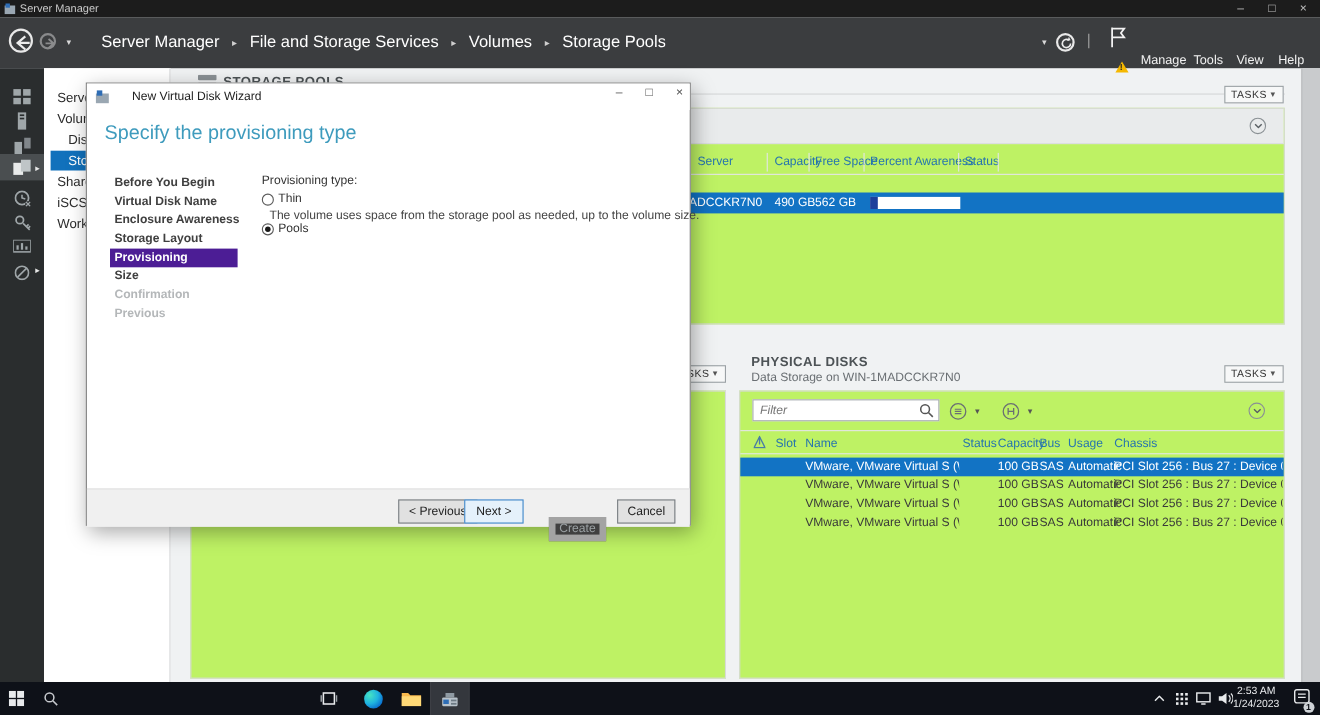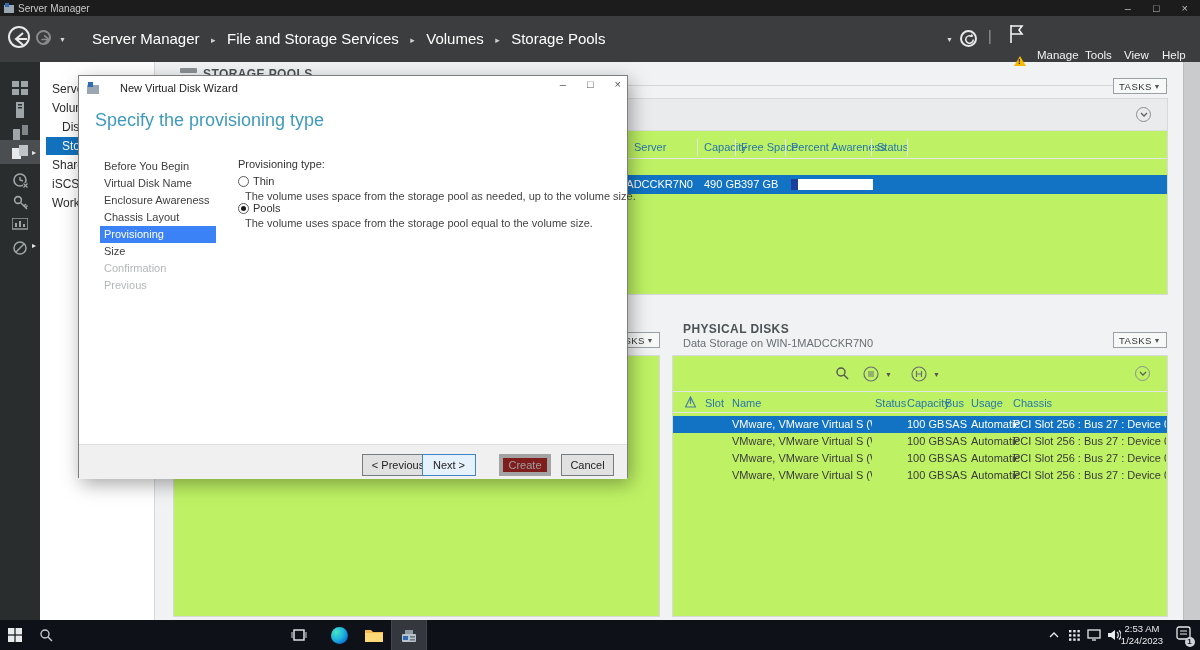--- a/index.html
+++ b/index.html
@@ -56,33 +56,33 @@
 
   
   .wizard { left:78px; top:75px; width:550px; height:403px; background:#fff; z-index:10;
             border:1px solid #7e7e7e; box-shadow:3px 6px 18px rgba(0,0,0,.35); }
   .wiz-titlebar { position:absolute; left:0; top:0; width:100%; height:24px; background:#fff;
                   display:flex; align-items:center; }
   .wiz-title { font-size:11px; color:#222; margin-left:6px;padding-left:15px; }
   .wiz-controls { position:absolute; right:6px; top:2px; display:flex; gap:21px; color:#555; font-size:11px; }
   .wiz-heading { position:absolute; left:16px; top:34px; font-size:18px; font-weight:300; color:#3e9bbd; }
   .wiz-step { position:absolute; left:21px; width:116px; height:17px; line-height:17px;
-              font-size:11px; color:#404040; padding-left:4px; white-space:nowrap; }
-  .wiz-step.selected { background:#3b82f6; color:#fff; }
+              font-size:11px; color:#404040; padding-left:4px; white-space:nowrap;font-weight:bold; }
+  .wiz-step.selected { background:#4c1d95; color:#fff; }
   .wiz-step.disabled { color:#b4b7b9; }
   .wiz-label { position:absolute; font-size:11px; color:#333; white-space:nowrap; }
   .wiz-desc { position:absolute; font-size:11px; color:#444; white-space:nowrap; }
   .radio { position:absolute; width:11px; height:11px; border-radius:50%; border:1px solid #5a5a5a; background:#fff; }
   .radio.checked::after { content:""; position:absolute; left:2px; top:2px; width:5px; height:5px;
                           border-radius:50%; background:#1a1a1a; }
   .wiz-footer { position:absolute; left:0; top:368px; width:100%; height:35px; background:#f0f0f0; border-top:1px solid #dfdfdf; }
   .wiz-btn { position:absolute; top:9px; height:22px; font-size:11px; color:#222;
              background:#e1e1e1; border:1px solid #777c80; display:flex; align-items:center; justify-content:center; }
   .wiz-btn.default { background:#e5f1fb; border:1px solid #3f85c8; }
-  .wiz-btn.disabled { background:#7f1d1d; border:4px solid #a3a3a3; color:#9aa0a3; }
+  .wiz-btn.disabled { background:#404040; border:6px solid #a3a3a3; color:#9aa0a3;margin-top:16px; }
 
   
   .taskbar { left:0; top:620px; width:1200px; height:30px; background:#0e1118; z-index:20; }
   .tb-search { position:absolute; left:30px; top:0; width:180px; height:30px; background:#1d232c;
                border:1px solid #757a80; color:#c6c9cd; font-size:12px; padding:0 6px 0 32px;
                font-family:"Liberation Sans",sans-serif; }
   .tb-search::placeholder { color:#c0c4c8; opacity:1; }
   .tb-icon { position:absolute; top:0; width:34px; height:30px; display:flex; align-items:center; justify-content:center; }
   .tb-active { background:rgba(255,255,255,.16); outline:1px solid rgba(255,255,255,.22); }
   .tray-clock { position:absolute; right:30px; top:3px; width:56px; text-align:center;
@@ -251,41 +251,42 @@
     <div class="colsep" style="left:523px;top:40px;height:17px"></div>
     <div class="colsep" style="left:561px;top:40px;height:17px"></div>
     <div class="colsep" style="left:611px;top:40px;height:17px"></div>
     <div class="colsep" style="left:697px;top:40px;height:17px"></div>
     <div class="colsep" style="left:733px;top:40px;height:17px"></div>
     <div class="hline" style="left:0;top:59px;width:993px;background:#e4e6e7"></div>
 
     <div class="abs row-sel" style="left:0;top:76px;width:993px;height:19px">
       <span class="cell" style="left:412px;top:3px">WIN-1MADCCKR7N0</span>
       <span class="cell" style="left:530px;top:3px">490 GB</span>
-      <span class="cell" style="left:567px;top:3px">397 GB</span>
+      <span class="cell" style="left:567px;top:3px">562 GB</span>
       <div class="abs" style="left:617px;top:4px;width:82px;height:11px;background:#fff">
         <div style="height:100%;background:#1d3f9c;width:8%"></div>
       </div>
     </div>
   </div>
 
   <div class="tasks-btn" style="left:606px;top:332px">
     <span>TASKS</span>
       <span class="caret">▼</span>
   </div>
   <div class="panel-box" style="left:173px;top:355px;width:487px;height:262px"></div>
 
   <span class="abs panel-title nowrap" style="left:683px;top:322px">PHYSICAL DISKS</span>
   <span class="abs panel-subtitle nowrap" style="left:683px;top:337px">Data Storage on WIN-1MADCCKR7N0</span>
   <div class="tasks-btn" style="left:1113px;top:332px">
     <span>TASKS</span>
       <span class="caret">▼</span>
   </div>
 
   <div class="panel-box" style="left:672px;top:355px;width:496px;height:262px">
+    <input class="abs" style="left: 11px; top: 7px; width: 170px; height: 20px; border: 1px solid rgb(166, 171, 175); font-size: 11px; font-style: italic; padding: 0px 22px 0px 6px; font-family: &quot;Liberation Sans&quot;, sans-serif; color: rgb(85, 85, 85);" placeholder="Filter">
     <svg class="abs" style="left:163px;top:11px" width="13" height="13">
       <circle cx="5" cy="5" r="4" stroke="#555" stroke-width="1.4" fill="none"></circle>
         <path d="M8 8 L12 12" stroke="#555" stroke-width="1.4"></path>
     </svg>
     <div class="abs" style="left:190px;top:9px;width:40px;height:18px;display:flex;align-items:center;gap:6px">
       <svg width="16" height="16">
           <circle cx="8" cy="8" r="7" stroke="#6a6f73" stroke-width="1.2" fill="none"></circle>
           <path d="M5 6 h6 M5 8 h6 M5 10 h6" stroke="#6a6f73" stroke-width="1"></path>
         </svg>
       <span style="font-size:7px;color:#555">▼</span>
@@ -360,33 +361,32 @@
         <span>–</span>
         <span>□</span>
         <span>×</span>
       </div>
     </div>
     <div class="wiz-heading">Specify the provisioning type</div>
 
     <div class="wiz-step" style="top:82px">Before You Begin</div>
     <div class="wiz-step" style="top:99px">Virtual Disk Name</div>
     <div class="wiz-step" style="top:116px">Enclosure Awareness</div>
-    <div class="wiz-step" style="top:133px">Chassis Layout</div>
+    <div class="wiz-step" style="top:133px">Storage Layout</div>
     <div class="wiz-step selected" style="top:150px">Provisioning</div>
     <div class="wiz-step" style="top:167px">Size</div>
     <div class="wiz-step disabled" style="top:184px">Confirmation</div>
     <div class="wiz-step disabled" style="top:201px">Previous</div>
 
     <span class="wiz-label" style="left:159px;top:82px">Provisioning type:</span>
     <span class="radio" style="left:159px;top:100px"></span>
     <span class="wiz-label" style="left:174px;top:99px">Thin</span>
     <span class="wiz-desc" style="left:166px;top:114px">The volume uses space from the storage pool as needed, up to the volume size.</span>
     <span class="radio checked" style="left:159px;top:127px"></span>
     <span class="wiz-label" style="left:174px;top:126px">Pools</span>
-    <span class="wiz-desc" style="left:166px;top:141px">The volume uses space from the storage pool equal to the volume size.</span>
 
     <div class="wiz-footer">
       <div class="wiz-btn" style="left:283px;width:72px">&lt; Previous</div>
       <div class="wiz-btn default" style="left:343px;width:54px">Next &gt;</div>
       <div class="wiz-btn disabled" style="left:420px;width:52px">Create</div>
       <div class="wiz-btn" style="left:482px;width:53px">Cancel</div>
     </div>
   </div>
 
   <div class="abs taskbar">

